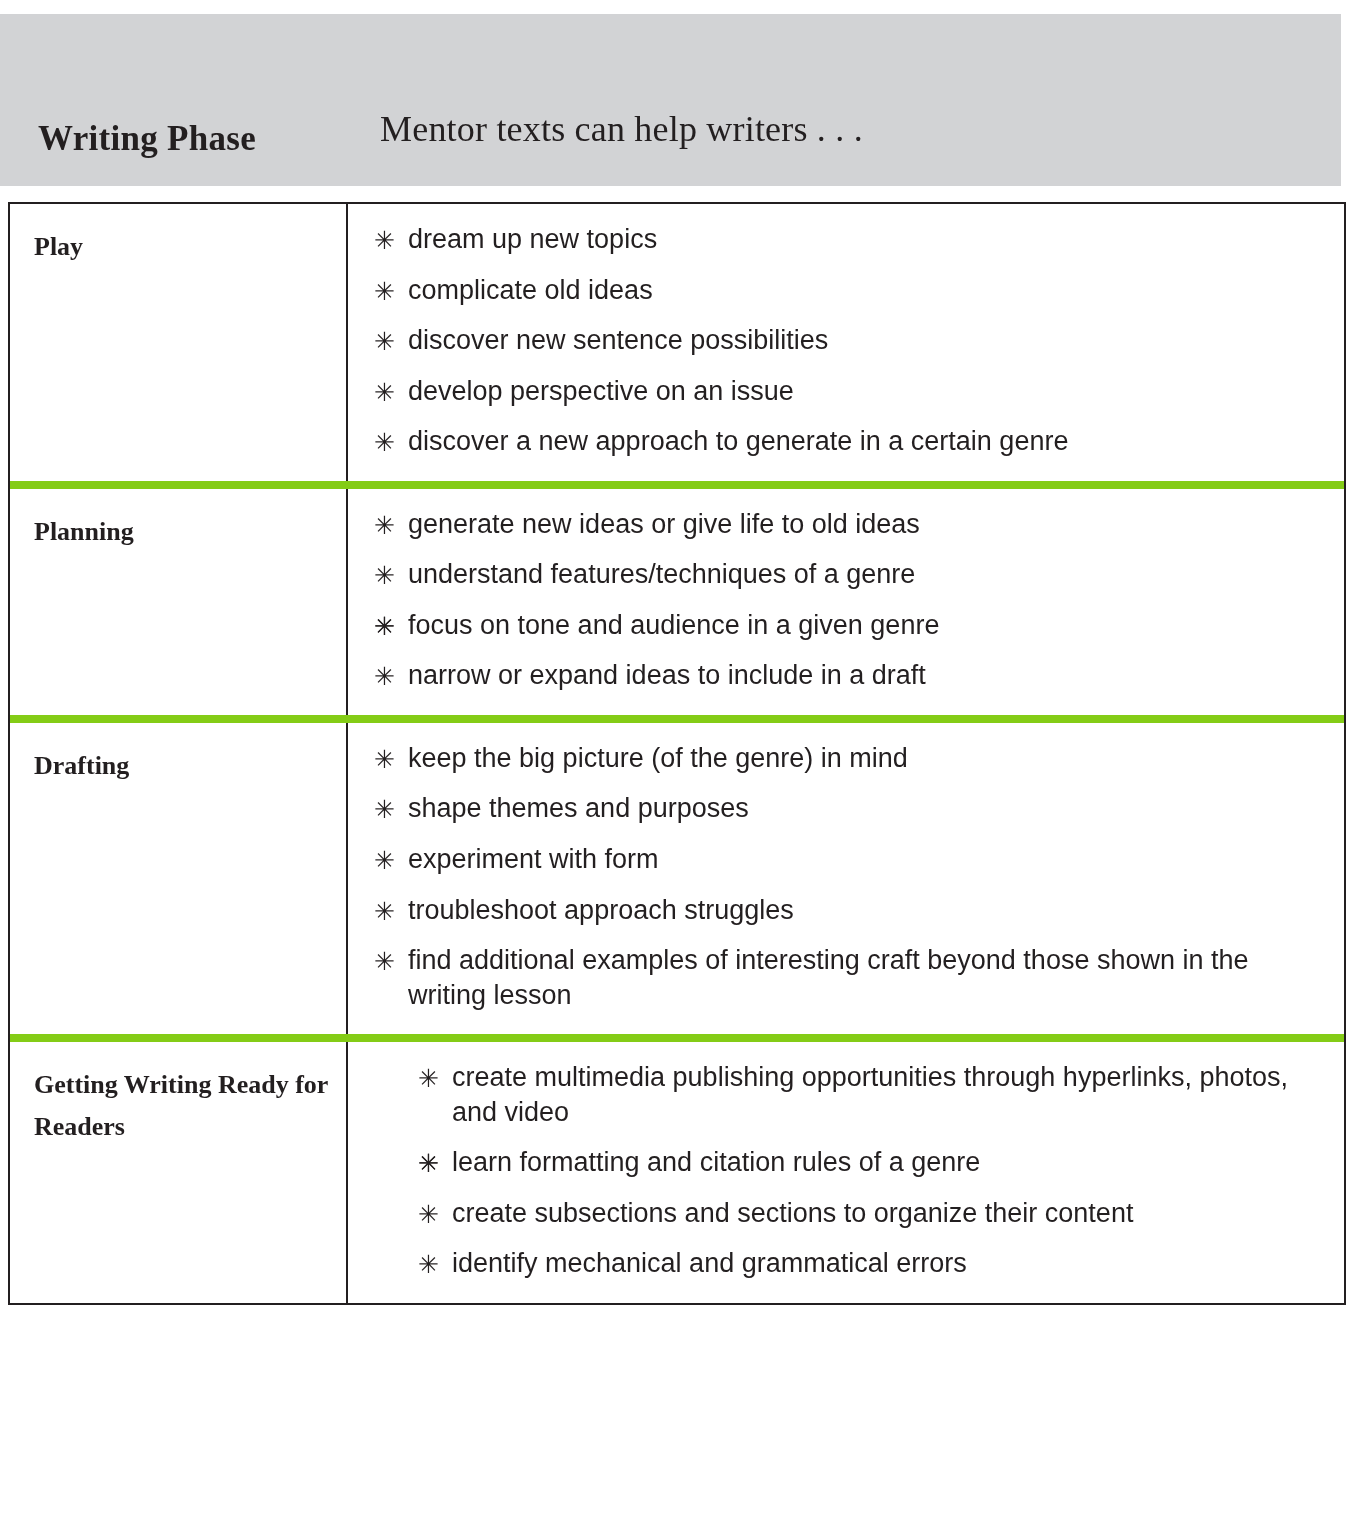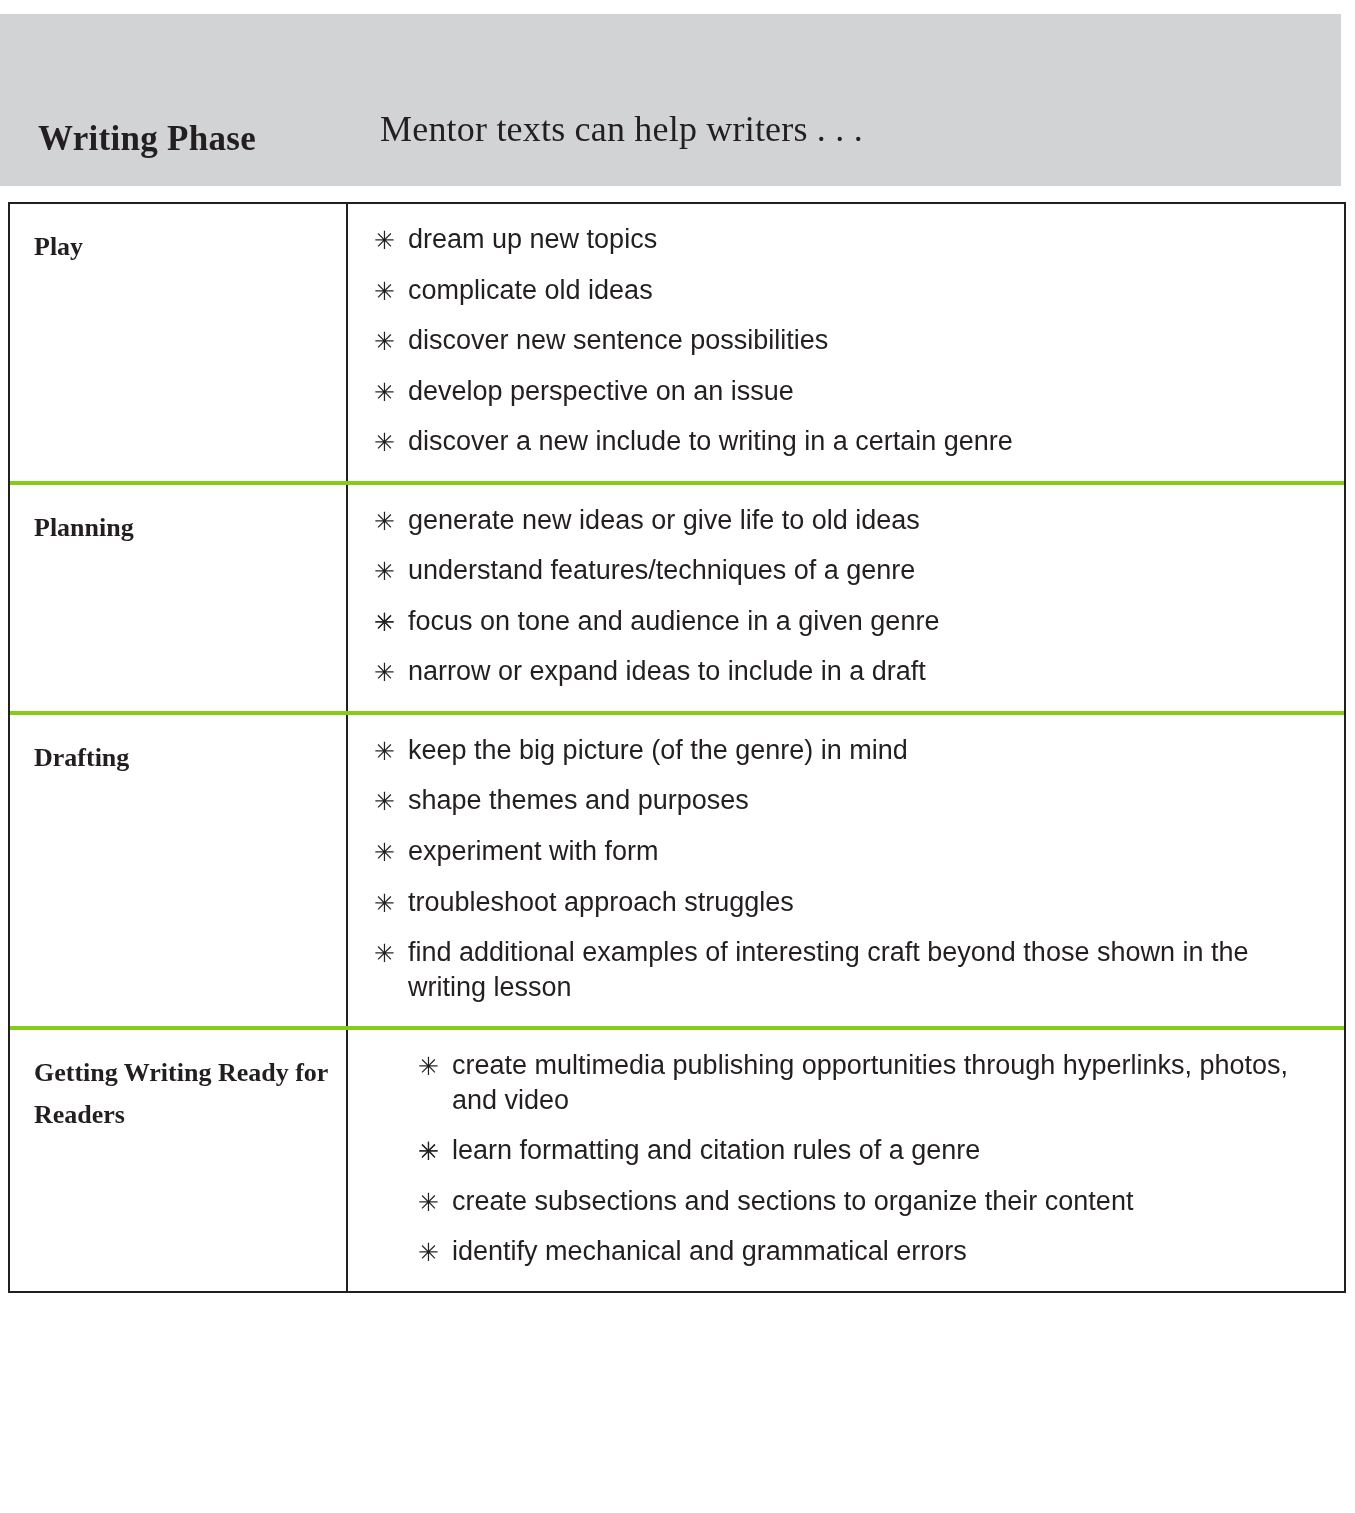--- a/index.html
+++ b/index.html
@@ -63,21 +63,21 @@
     width: 1338px;
     border-top: 2px solid #231f20;
     border-bottom: 2px solid #231f20;
     border-left: 2px solid #231f20;
     border-right: 2px solid #231f20;
     box-sizing: border-box;
   }
   .row {
     display: flex;
     align-items: stretch;
-    border-bottom: 4px solid #84cc16;
+    border-bottom: 8px solid #84cc16;
   }
   .row:last-child {
     border-bottom: none;
     gap: 44px;
   }
   .cell-phase {
     width: 338px;
     flex: 0 0 338px;
     border-right: 2px solid #231f20;
     box-sizing: border-box;
@@ -137,21 +137,21 @@
       <div class="row">
         <div class="cell-phase">
           <div class="phase-label">Play</div>
         </div>
         <div class="cell-items">
           <ul class="items">
             <li><span class="bullet">✳</span><span>dream up new topics</span></li>
             <li><span class="bullet">✳</span><span>complicate old ideas</span></li>
             <li><span class="bullet">✳</span><span>discover new sentence possibilities</span></li>
             <li><span class="bullet">✳</span><span>develop perspective on an issue</span></li>
-            <li><span class="bullet">✳</span><span>discover a new include to writing in a certain genre</span></li>
+            <li><span class="bullet">✳</span><span>discover a new approach to generate in a certain genre</span></li>
           </ul>
         </div>
       </div>
       <div class="row">
         <div class="cell-phase">
           <div class="phase-label">Planning</div>
         </div>
         <div class="cell-items">
           <ul class="items">
             <li><span class="bullet">✳</span><span>generate new ideas or give life to old ideas</span></li>

